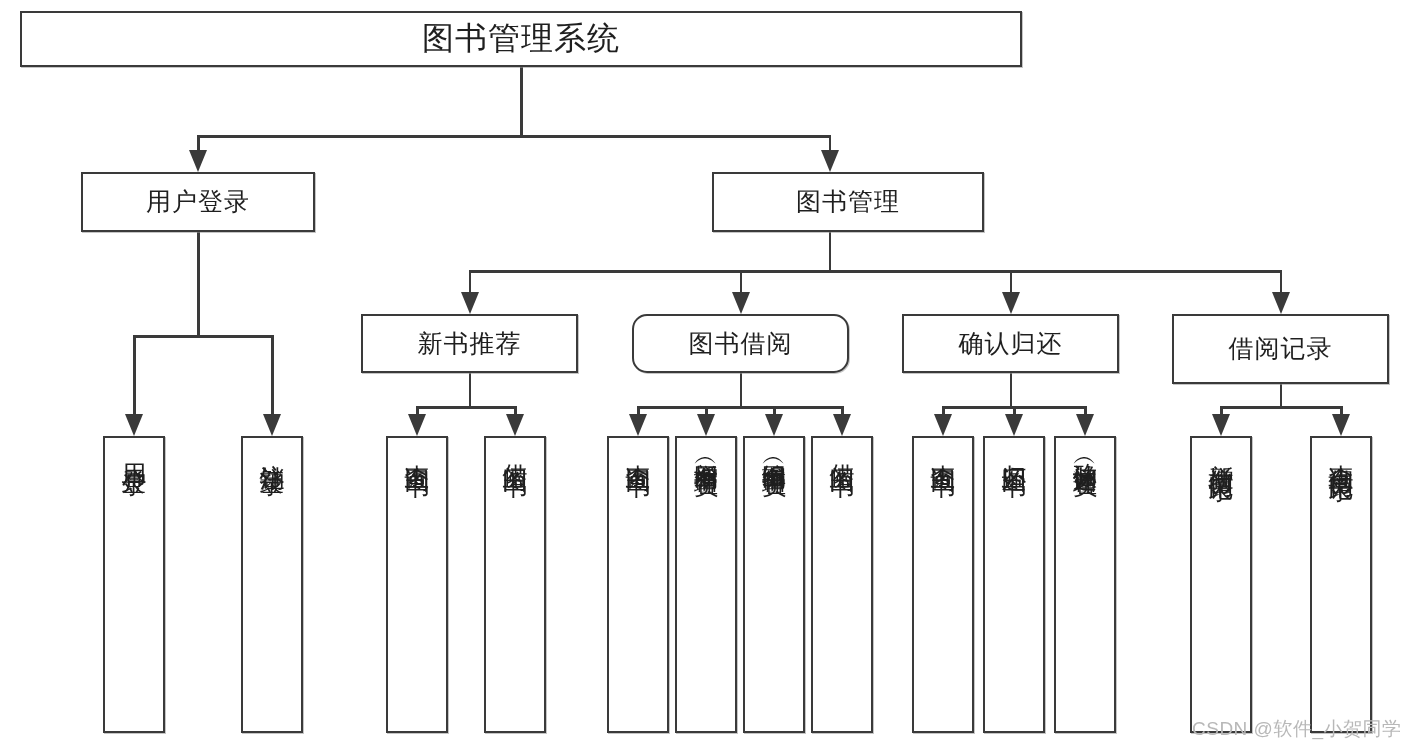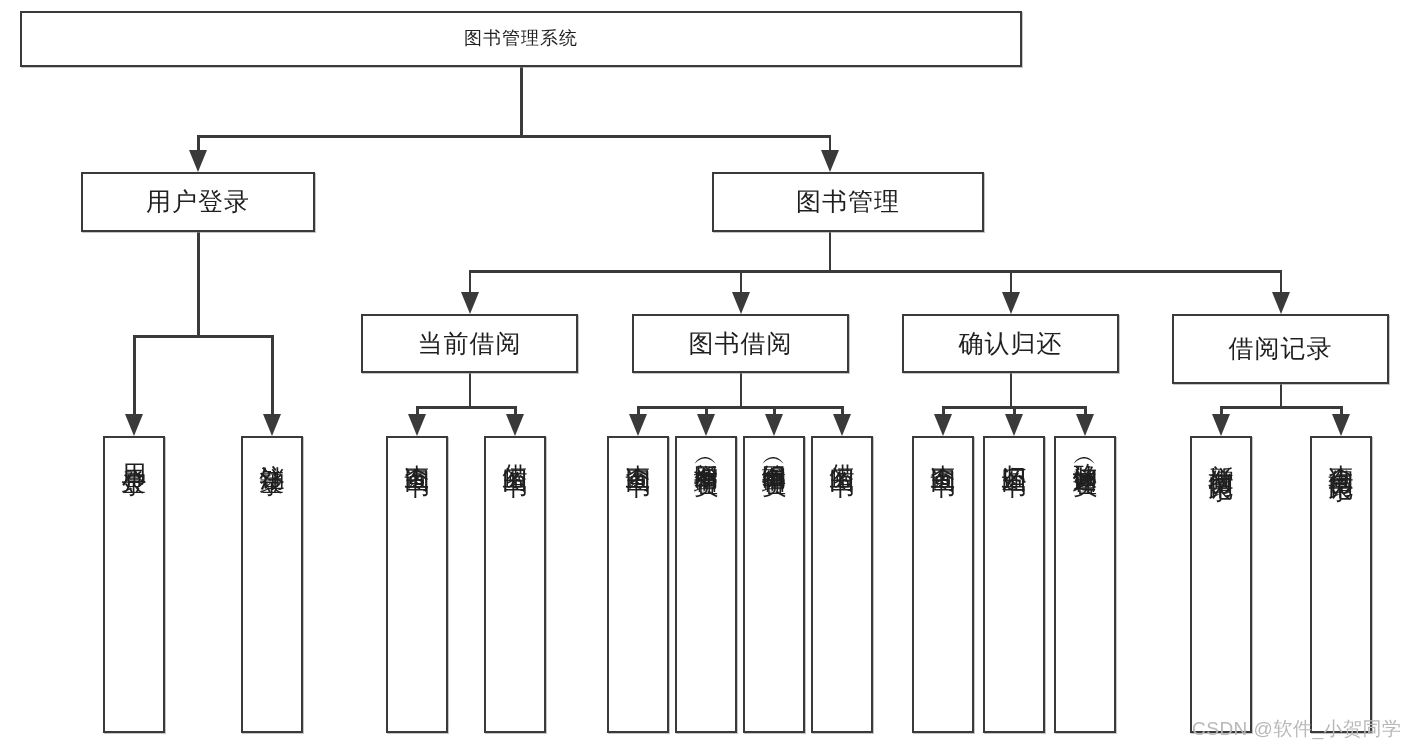--- a/index.html
+++ b/index.html
@@ -34,21 +34,21 @@
     text-align: center;
     line-height: 1.18;
     white-space: nowrap;
     color: #1f1f1f;
   }
   .node.horiz .label {
     font-size: 25px;
     letter-spacing: 1px;
   }
   .node.root .label {
-    font-size: 18px;
+    font-size: 32px;
     letter-spacing: 1px;
   }
   .node.vert {
     align-items: flex-start;
     justify-content: center;
     padding-top: 6px;
   }
   .node.vert .label {
     writing-mode: vertical-rl;
     text-orientation: upright;
@@ -149,23 +149,23 @@
   </div>
 
   <div id="nodes">
       <div class="node horiz" style="left: 81px; top: 172px; width: 234px; height: 60px;">
         <span class="label">用户登录</span>
       </div>
       <div class="node horiz" style="left: 712px; top: 172px; width: 272px; height: 60px;">
         <span class="label">图书管理</span>
       </div>
       <div class="node horiz" style="left: 361px; top: 314px; width: 217px; height: 59px;">
-        <span class="label">当前借阅</span>
-      </div>
-      <div class="node horiz" style="left: 632px; top: 314px; width: 217px; height: 59px;">
+        <span class="label">新书推荐</span>
+      </div>
+      <div class="node horiz" style="left: 632px; top: 314px; width: 217px; height: 59px; border-radius: 15px;">
         <span class="label">图书借阅</span>
       </div>
       <div class="node horiz" style="left: 902px; top: 314px; width: 217px; height: 59px;">
         <span class="label">确认归还</span>
       </div>
       <div class="node horiz" style="left: 1172px; top: 314px; width: 217px; height: 70px;">
         <span class="label">借阅记录</span>
       </div>
       <div class="node vert" style="left: 103px; top: 436px; width: 62px; height: 297px;">
         <span class="label">用户登录</span>

